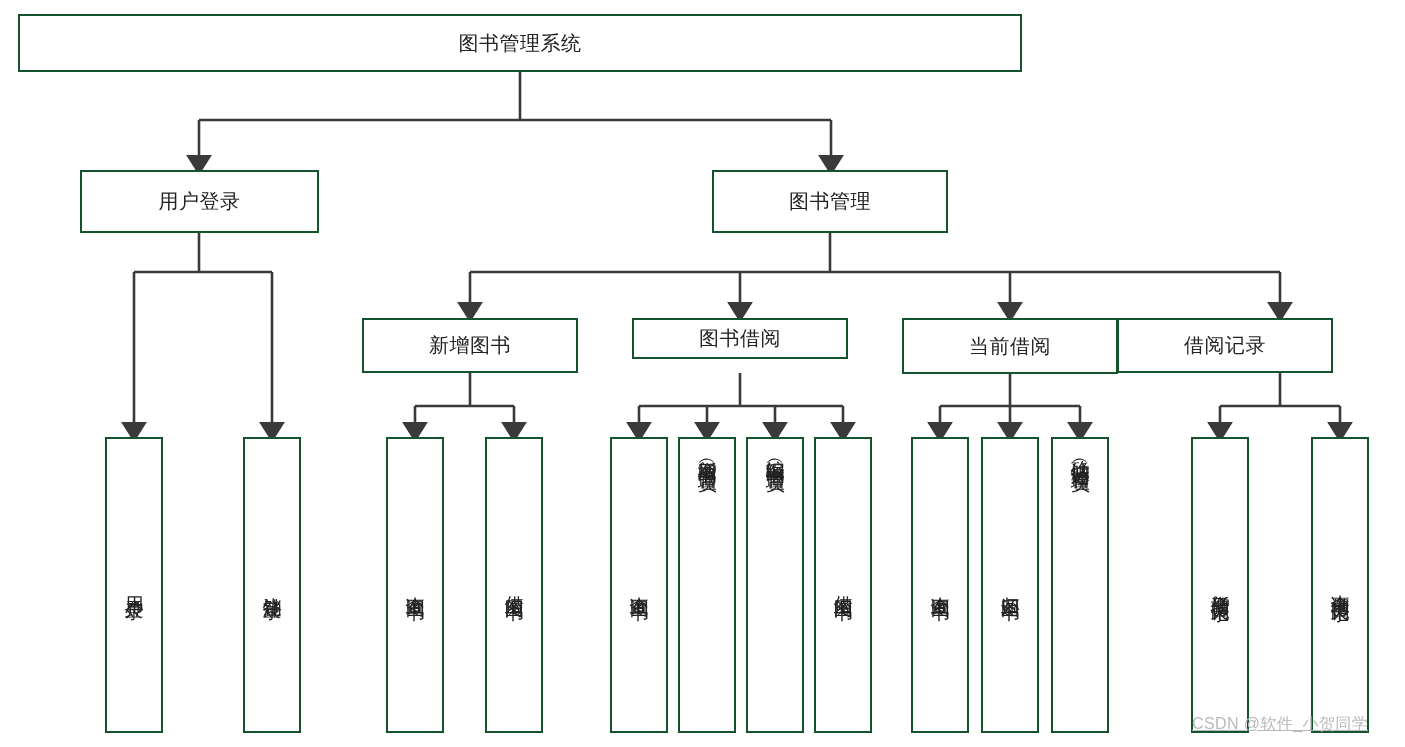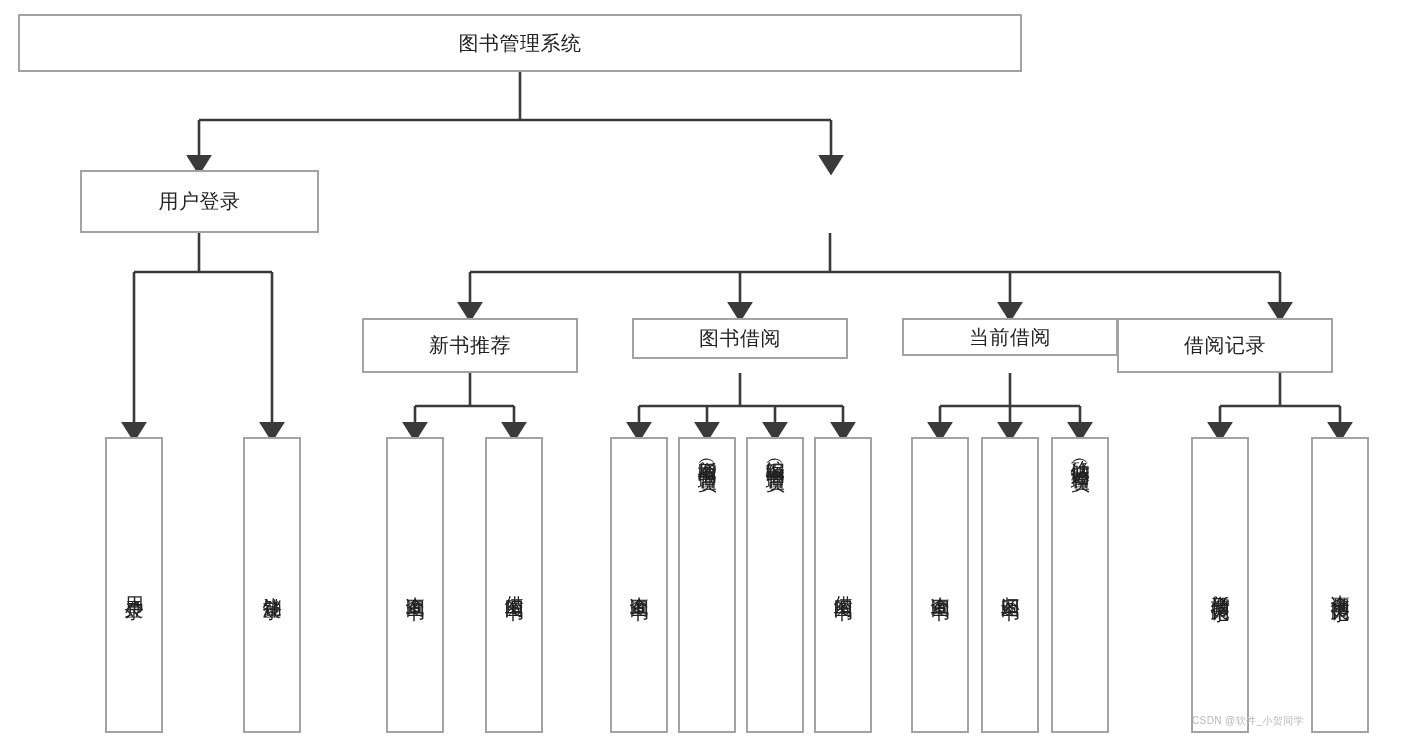--- a/index.html
+++ b/index.html
@@ -16,21 +16,21 @@
   }
   svg.wires{
     position:absolute;
     left:0;top:0;
     width:1405px;height:747px;
     pointer-events:none;
   }
   .node{
     position:absolute;
     box-sizing:border-box;
-    border:2px solid #a3a3a3;
+    border:2px solid #14532d;
     background:#ffffff;
     display:flex;
     align-items:center;
     justify-content:center;
     text-align:center;
   }
   .node .label{
     display:block;
     font-size:20px;
     line-height:1.15;
@@ -48,25 +48,26 @@
     white-space:nowrap;
   }
   .node.vert{
     align-items:flex-start;
     justify-content:center;
     padding-top:6px;
   }
   .node.vert.mid{ align-items:center; padding-top:0; }
   .watermark{
     position:absolute;
-    font-size:10px;
+    font-size:16px;
     color:#b9b9b9;
     white-space:nowrap;
     letter-spacing:.4px;
     user-select:none;
+    text-decoration:underline;
   }
 </style>
 </head>
 <body>
 
 <div id="canvas">
 
   <svg class="wires" viewBox="0 0 1405 747" xmlns="http://www.w3.org/2000/svg">
     <defs>
       <marker id="ah" markerWidth="10" markerHeight="10" refX="2" refY="5" orient="auto" markerUnits="strokeWidth">
@@ -118,30 +119,33 @@
   </svg>
 
   <div class="node" style="left:18px;top:14px;width:1004px;height:58px;">
     <span class="label">图书管理系统</span>
   </div>
 
   <div class="node" style="left:80px;top:170px;width:239px;height:63px;">
     <span class="label">用户登录</span>
   </div>
 
+  <div class="node" style="left:712px;top:170px;width:236px;height:63px;">
+    <span class="label">图书管理</span>
+  </div>
 
   <div class="node" style="left:362px;top:318px;width:216px;height:55px;">
-    <span class="label">新书推荐</span>
+    <span class="label">新增图书</span>
   </div>
 
   <div class="node" style="left:632px;top:318px;width:216px;height:41px;">
     <span class="label">图书借阅</span>
   </div>
 
-  <div class="node" style="left:902px;top:318px;width:216px;height:38px;">
+  <div class="node" style="left:902px;top:318px;width:216px;height:56px;">
     <span class="label">当前借阅</span>
   </div>
 
   <div class="node" style="left:1117px;top:318px;width:216px;height:55px;">
     <span class="label">借阅记录</span>
   </div>
 
   <div class="node vert mid" style="left:105px;top:437px;width:58px;height:296px;">
     <span class="label">用户登录</span>
   </div>

